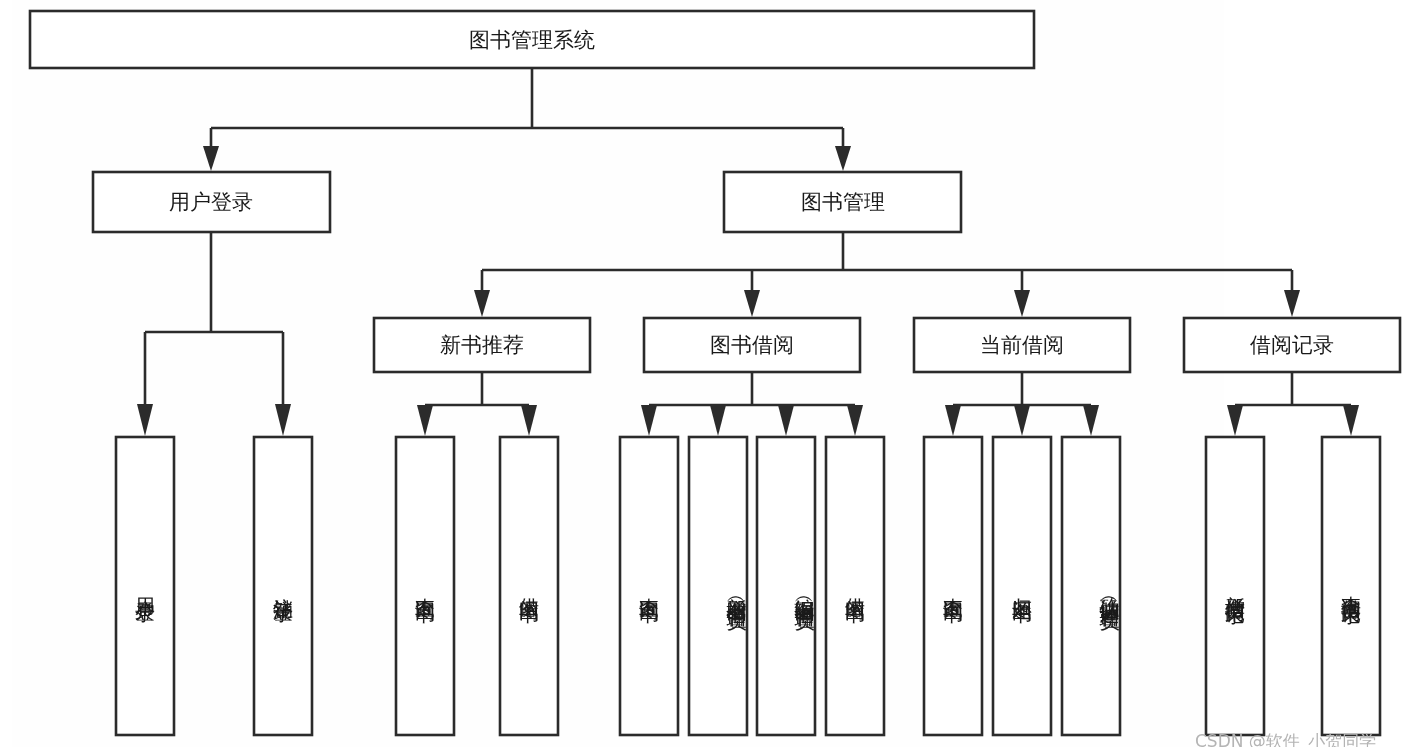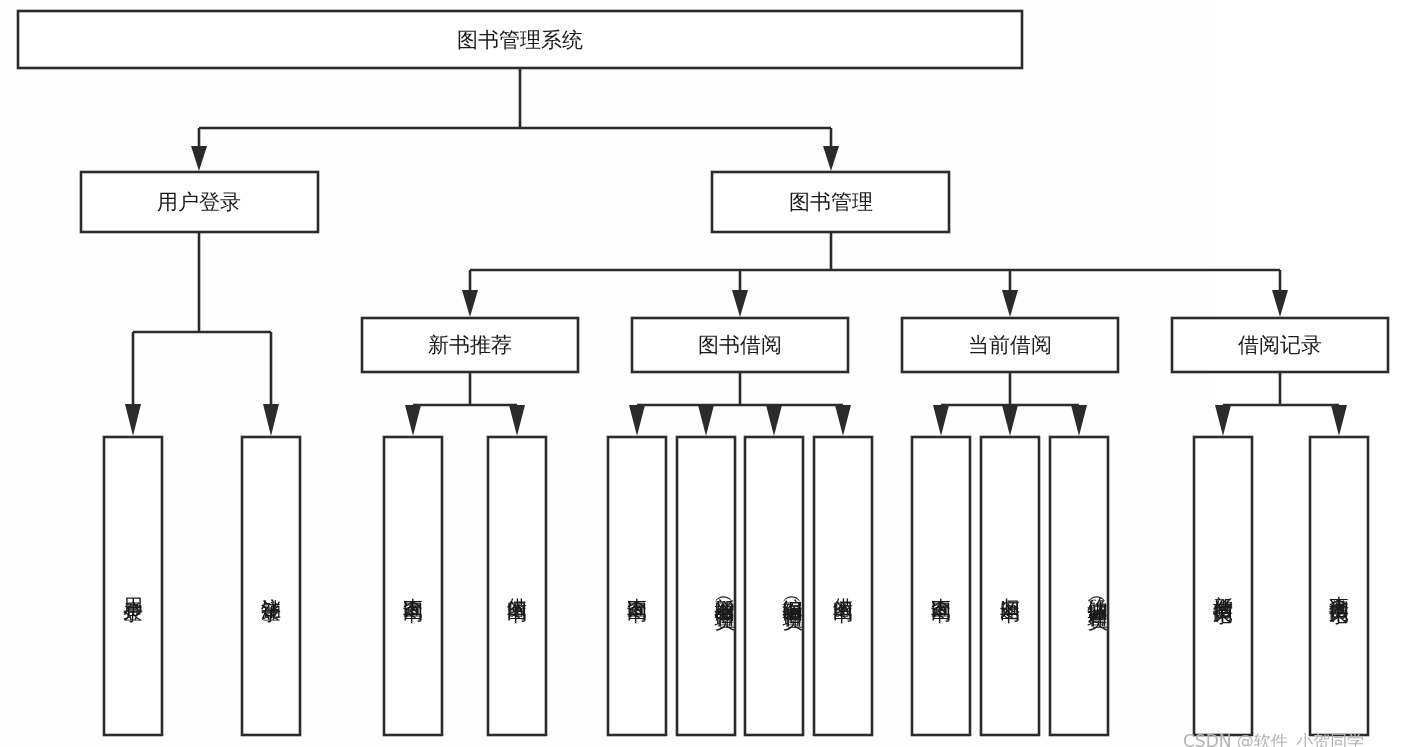--- a/index.html
+++ b/index.html
@@ -13,20 +13,21 @@
     width: 1405px;
     height: 747px;
     overflow: hidden;
     position: relative;
   }
   #diagram-root {
     position: relative;
     width: 1212px;
     height: 747px;
     background: #fefefe;
+    margin-left: 12px;
   }
   svg.diagram-canvas {
     position: absolute;
     top: 0;
     left: 0;
     width: 1405px;
     height: 747px;
     display: block;
   }
   .node-box {

